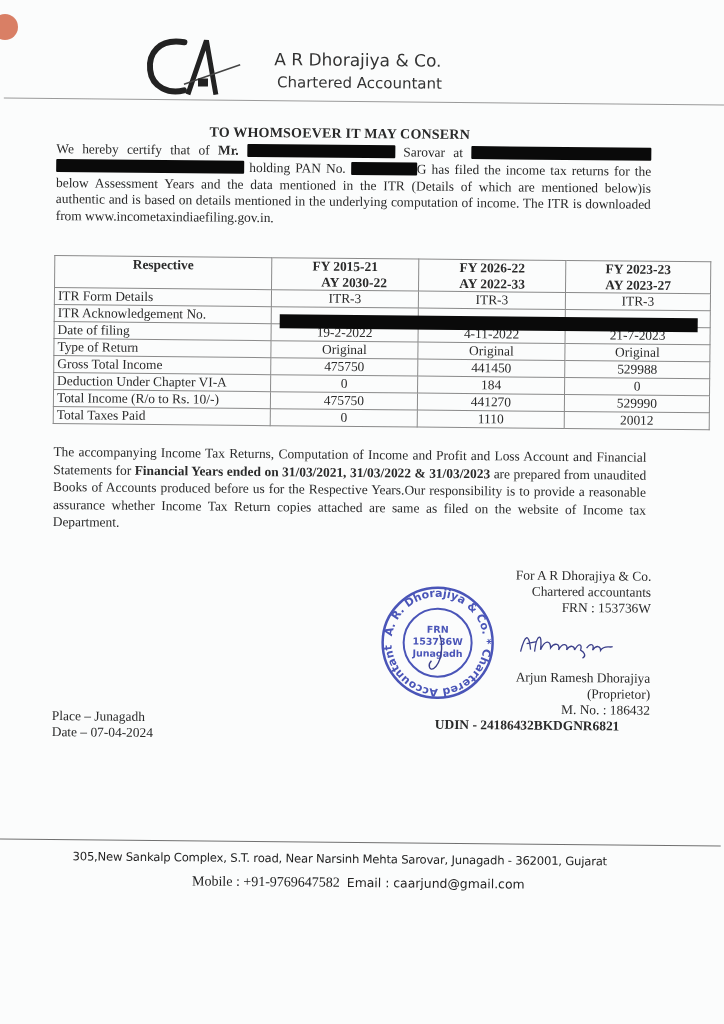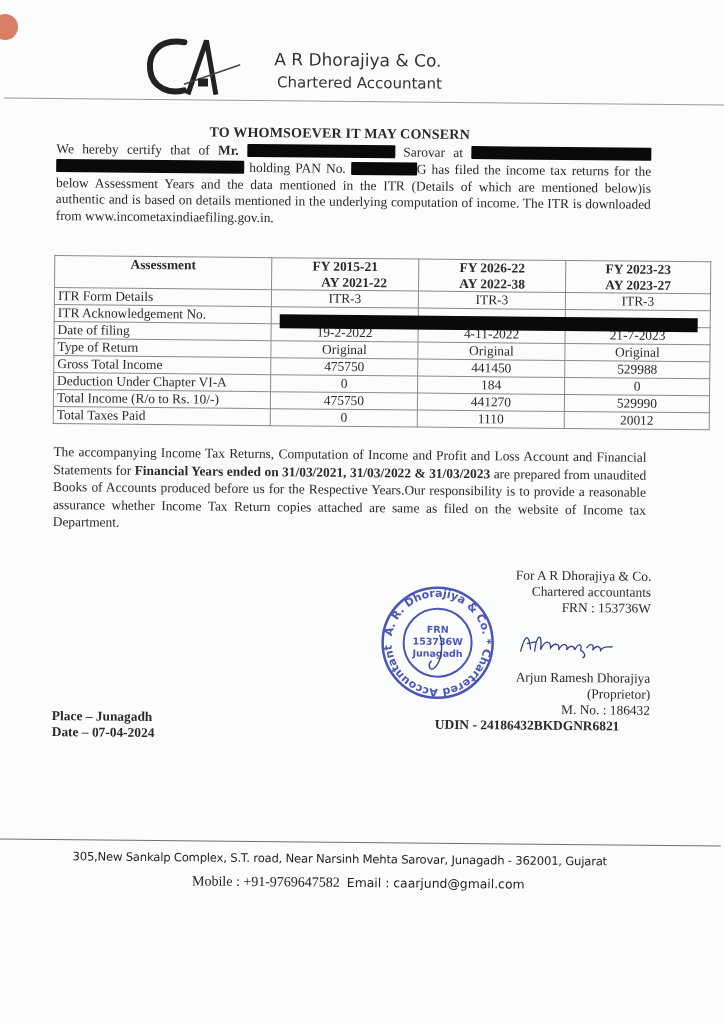--- a/index.html
+++ b/index.html
@@ -40,21 +40,21 @@
     .p2 { top: 446px; width: 593px; line-height: 17.5px; }
     .b { font-weight: bold; }
 
     
     .sig-block { position: absolute; left: 440px; top: 566px; width: 212px; text-align: right; font-size: 13.4px; line-height: 15.8px; }
     .stamp { position: absolute; left: 381px; top: 584px; width: 116px; height: 116px; }
     .signature { position: absolute; left: 516px; top: 624px; width: 120px; height: 34px; }
     .sig-name { position: absolute; left: 440px; top: 668px; width: 212px; text-align: right; font-size: 13.4px; line-height: 15.8px; }
     .udin { position: absolute; left: 437px; top: 716px; font-weight: bold; font-size: 13.4px; }
 
-    .place { position: absolute; left: 54px; top: 711px; font-size: 13.4px; line-height: 15.5px; font-weight: bold; }
+    .place { position: absolute; left: 54px; top: 711px; font-size: 13.4px; line-height: 15.5px; }
 
     .foot-rule { position: absolute; left: 0; top: 842px; width: 724px; height: 1px; background: #707070; }
     .foot-addr { position: absolute; left: 76px; top: 852px; font-family: "DejaVu Sans", sans-serif; font-size: 11.6px; color: #222; letter-spacing: -0.2px; }
     .foot-contact { position: absolute; left: 0; width: 724px; top: 875px; text-align: center; font-size: 14px; color: #222; }
     .foot-contact .email { font-family: "DejaVu Sans", sans-serif; font-size: 12.4px; }
   </style>
 </head>
 <body>
 
 <div class="corner-blob"></div>
@@ -75,28 +75,28 @@
 
   <div class="para p1">
     <span>We hereby certify that of </span><span class="b">Mr.</span>
     <span class="redact" style="width:148px"></span><span> Sarovar at </span><span class="redact" style="width:180px"></span>
     <span class="redact" style="width:188px"></span><span> holding PAN No. </span><span class="redact" style="width:66px"></span><span>G has filed the income tax returns for the below Assessment Years and the data mentioned in the ITR (Details of which are mentioned below)is authentic and is based on details mentioned in the underlying computation of income. The ITR is downloaded from www.incometaxindiaefiling.gov.in.</span>
   </div>
 
   <table class="itr">
     <thead>
       <tr>
-        <th class="part col0"><span>Assessment</span></th>
+        <th class="part col0"><span>Respective</span></th>
         <th class="col1">
             <div>FY 2015-21</div>
-            <div style="padding-left:18px">AY 2021-22</div>
+            <div style="padding-left:18px">AY 2030-22</div>
           </th>
         <th class="col2">
             <div>FY 2026-22</div>
-            <div>AY 2022-38</div>
+            <div>AY 2022-33</div>
           </th>
         <th class="col3">
             <div>FY 2023-23</div>
             <div>AY 2023-27</div>
           </th>
       </tr>
     </thead>
     <tbody>
       <tr>
         <td class="lbl">ITR Form Details</td>

